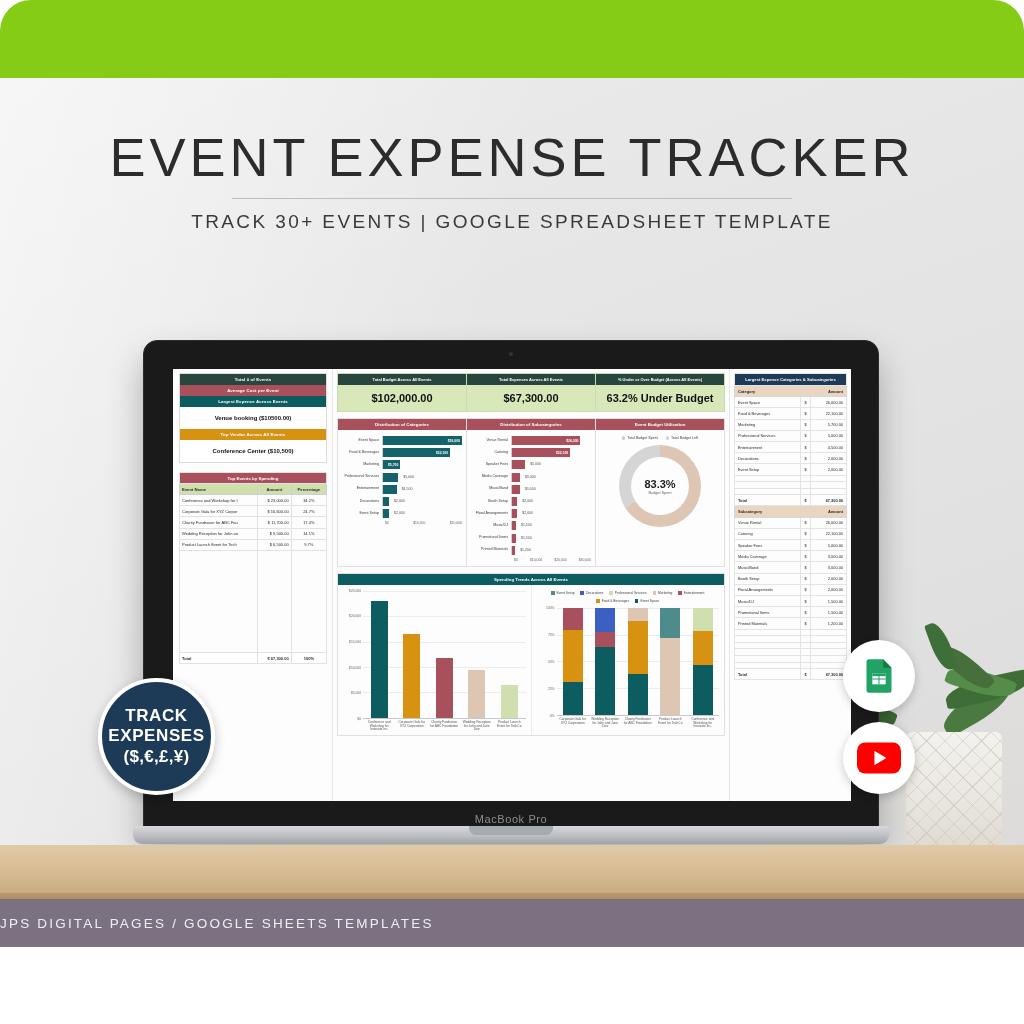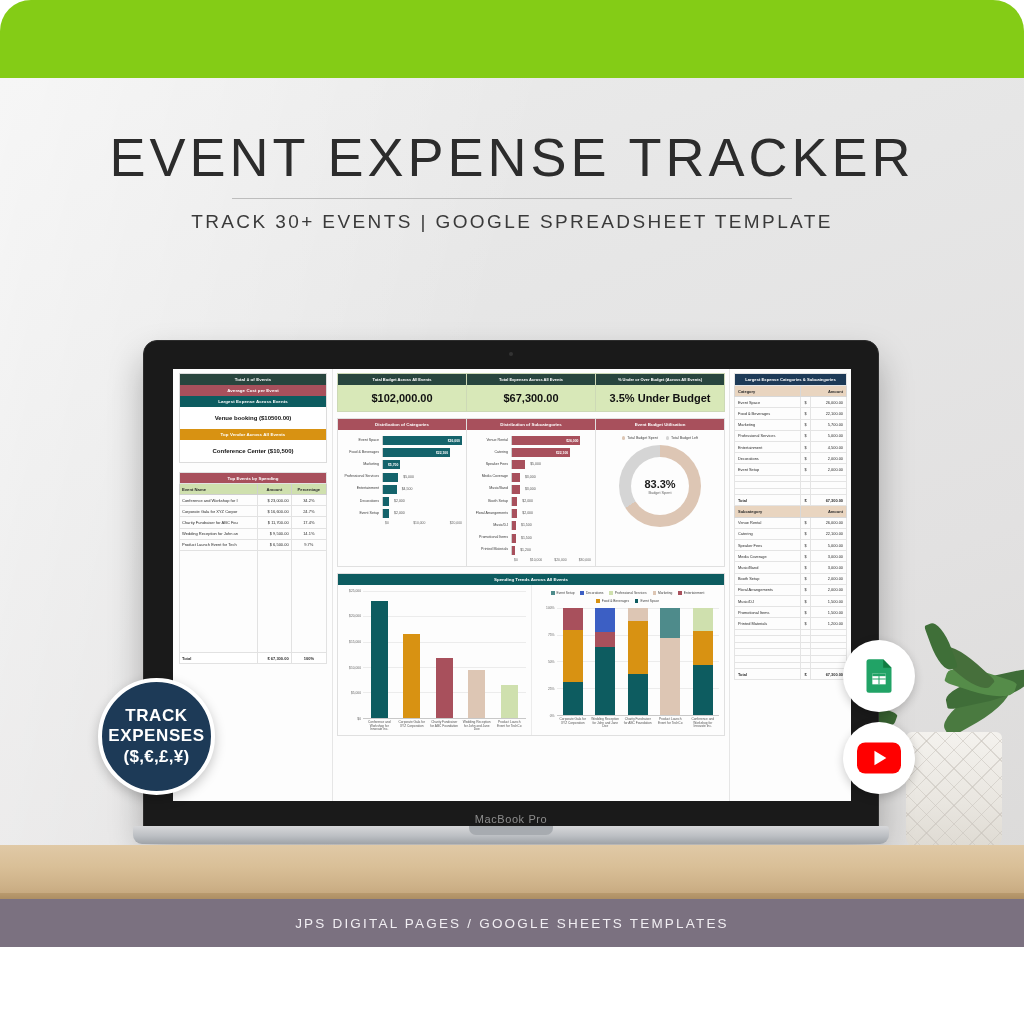--- a/index.html
+++ b/index.html
@@ -32,21 +32,21 @@
   }
   .desk-edge{
     position:absolute;left:0;right:0;top:893px;height:8px;
     background:linear-gradient(180deg,#b99a6e,#a98a60);
   }
   
   .footer-band {
     position: absolute; left: 0; right: 0;
     top: 899px; height: 48px;
     background: #7b7180;
-    display: flex; align-items: center; justify-content: center;
+    display: flex; align-items: center; 
   }
   .footer-band .ftext {
     color: #f1eef2; font-size: 13.5px; letter-spacing: 2.2px;
     font-weight: 400;
   }
   .bottom-white{
     position:absolute;left:0;right:0;top:947px;height:77px;background:#fff;
   }
 
   
@@ -473,21 +473,21 @@
               <div class="cell">
                 <div class="ch">Total Budget Across All Events</div>
                 <div class="cv">$102,000.00</div>
               </div>
               <div class="cell">
                 <div class="ch">Total Expenses Across All Events</div>
                 <div class="cv">$67,300.00</div>
               </div>
               <div class="cell">
                 <div class="ch">% Under or Over Budget (Across All Events)</div>
-                <div class="cv">3.5% Under Budget</div>
+                <div class="cv">63.2% Under Budget</div>
               </div>
             </div>
 
             <div class="charts-row">
 
               <div class="panel">
                 <div class="panel-hdr">Distribution of Categories</div>
                 <div class="panel-body" id="cat-chart">
                     <div class="hbar-row">
                       <div class="hbar-lbl">Event Space</div>

